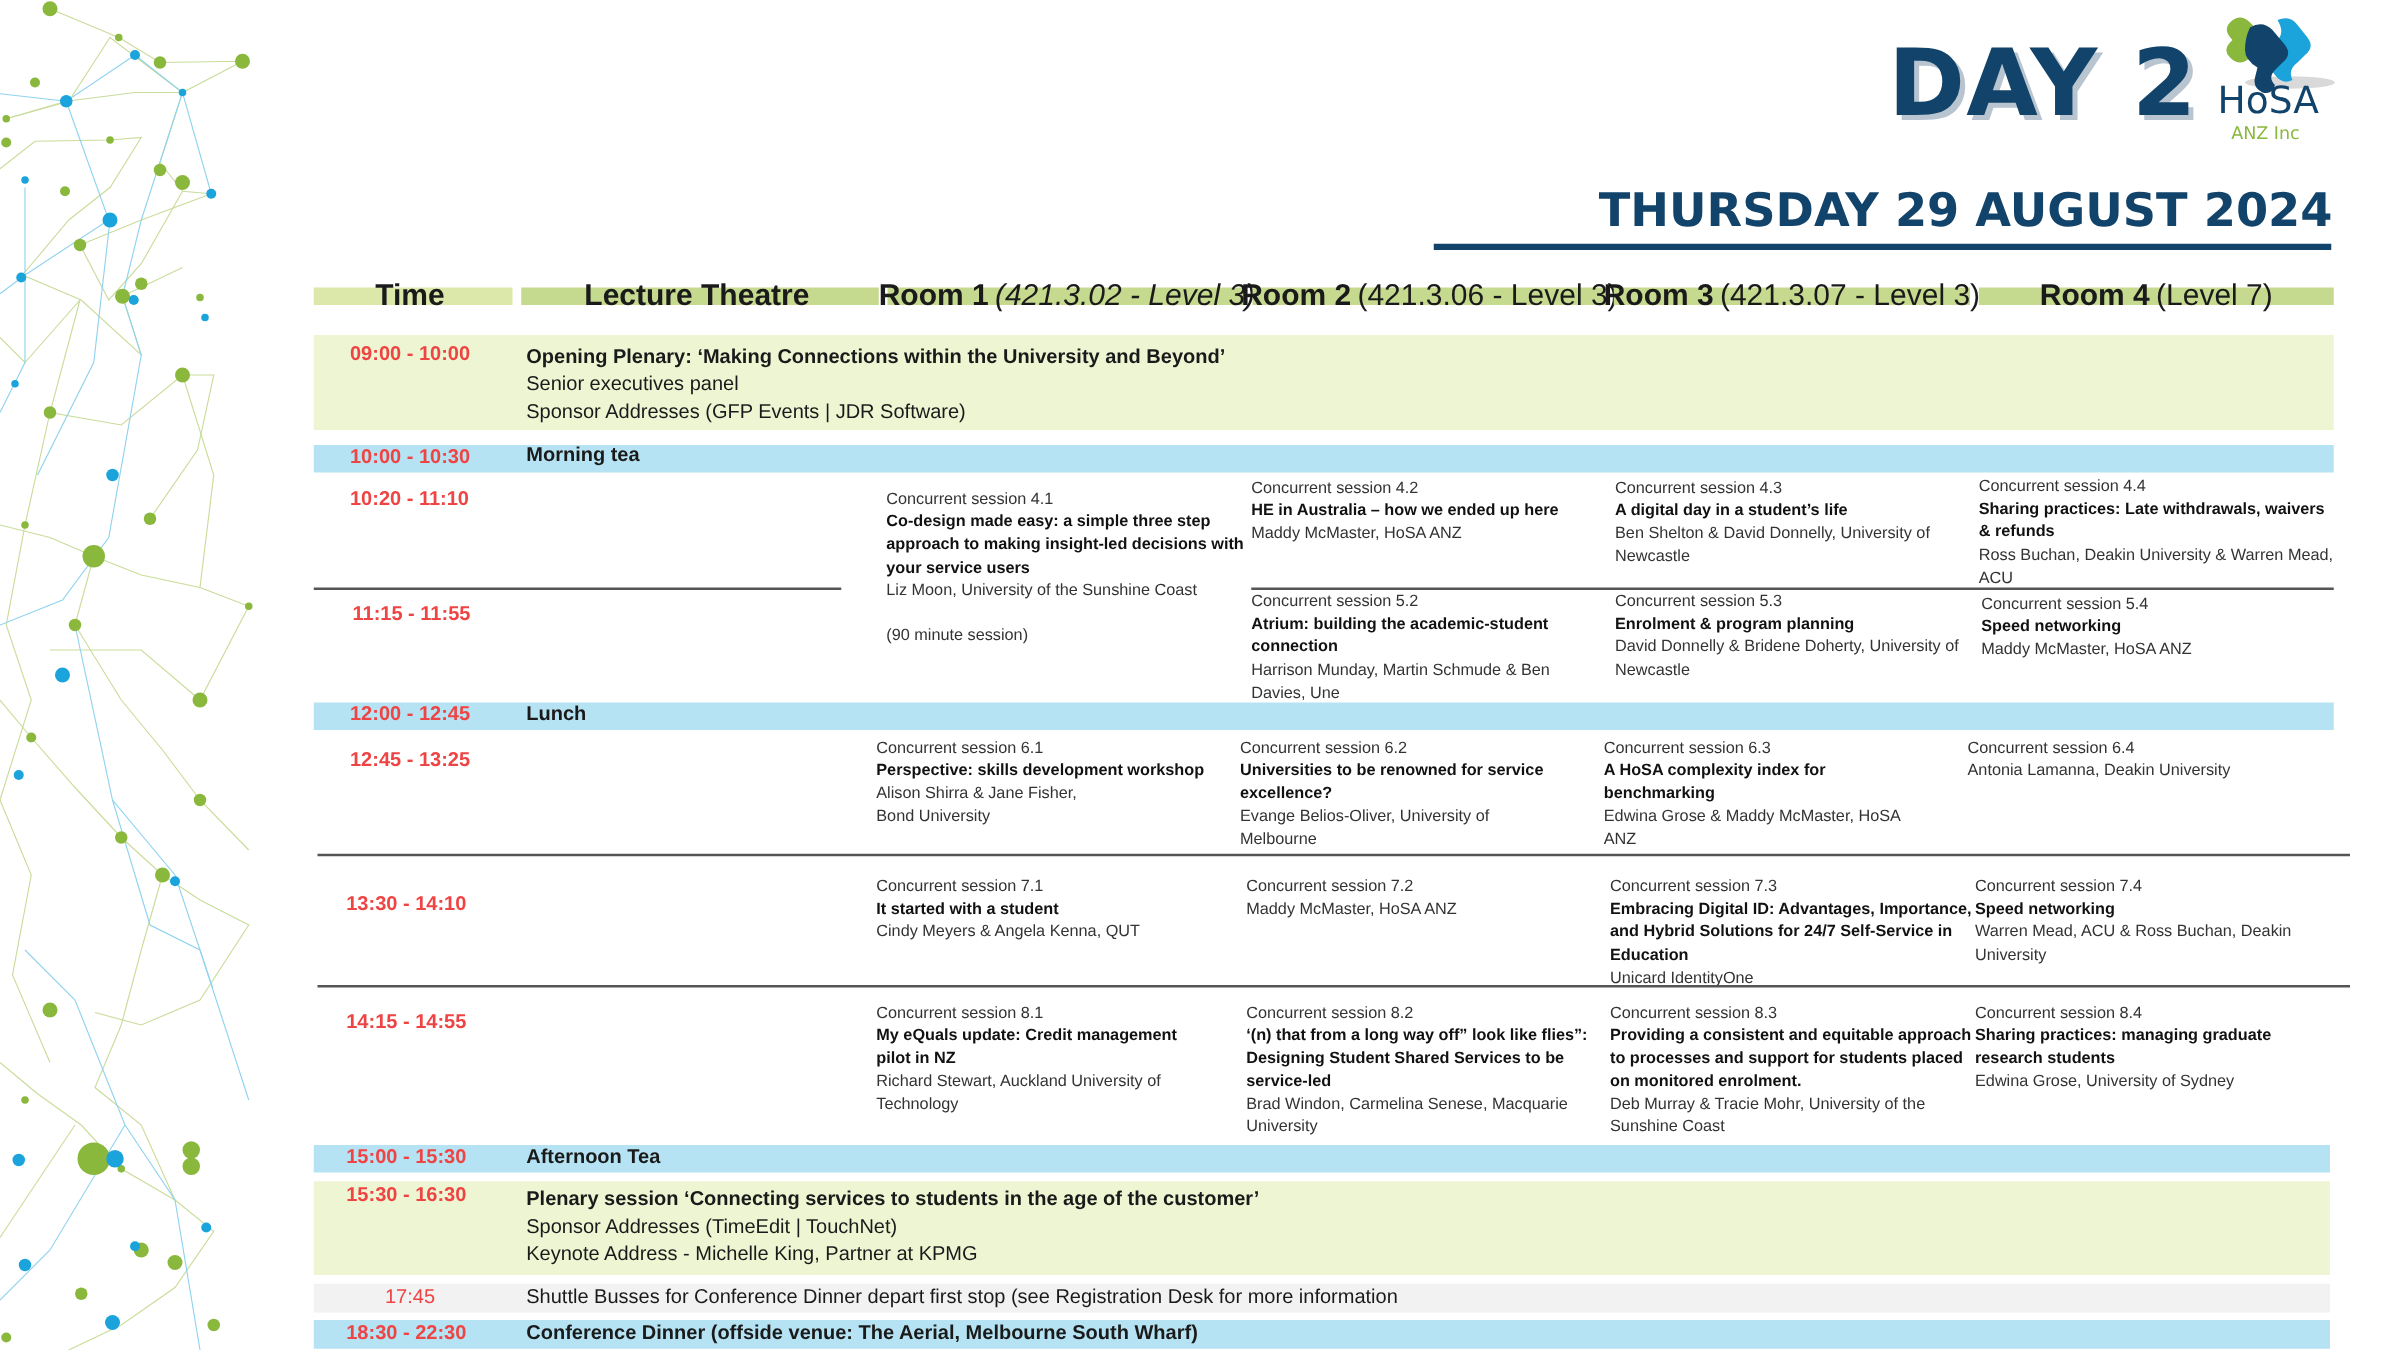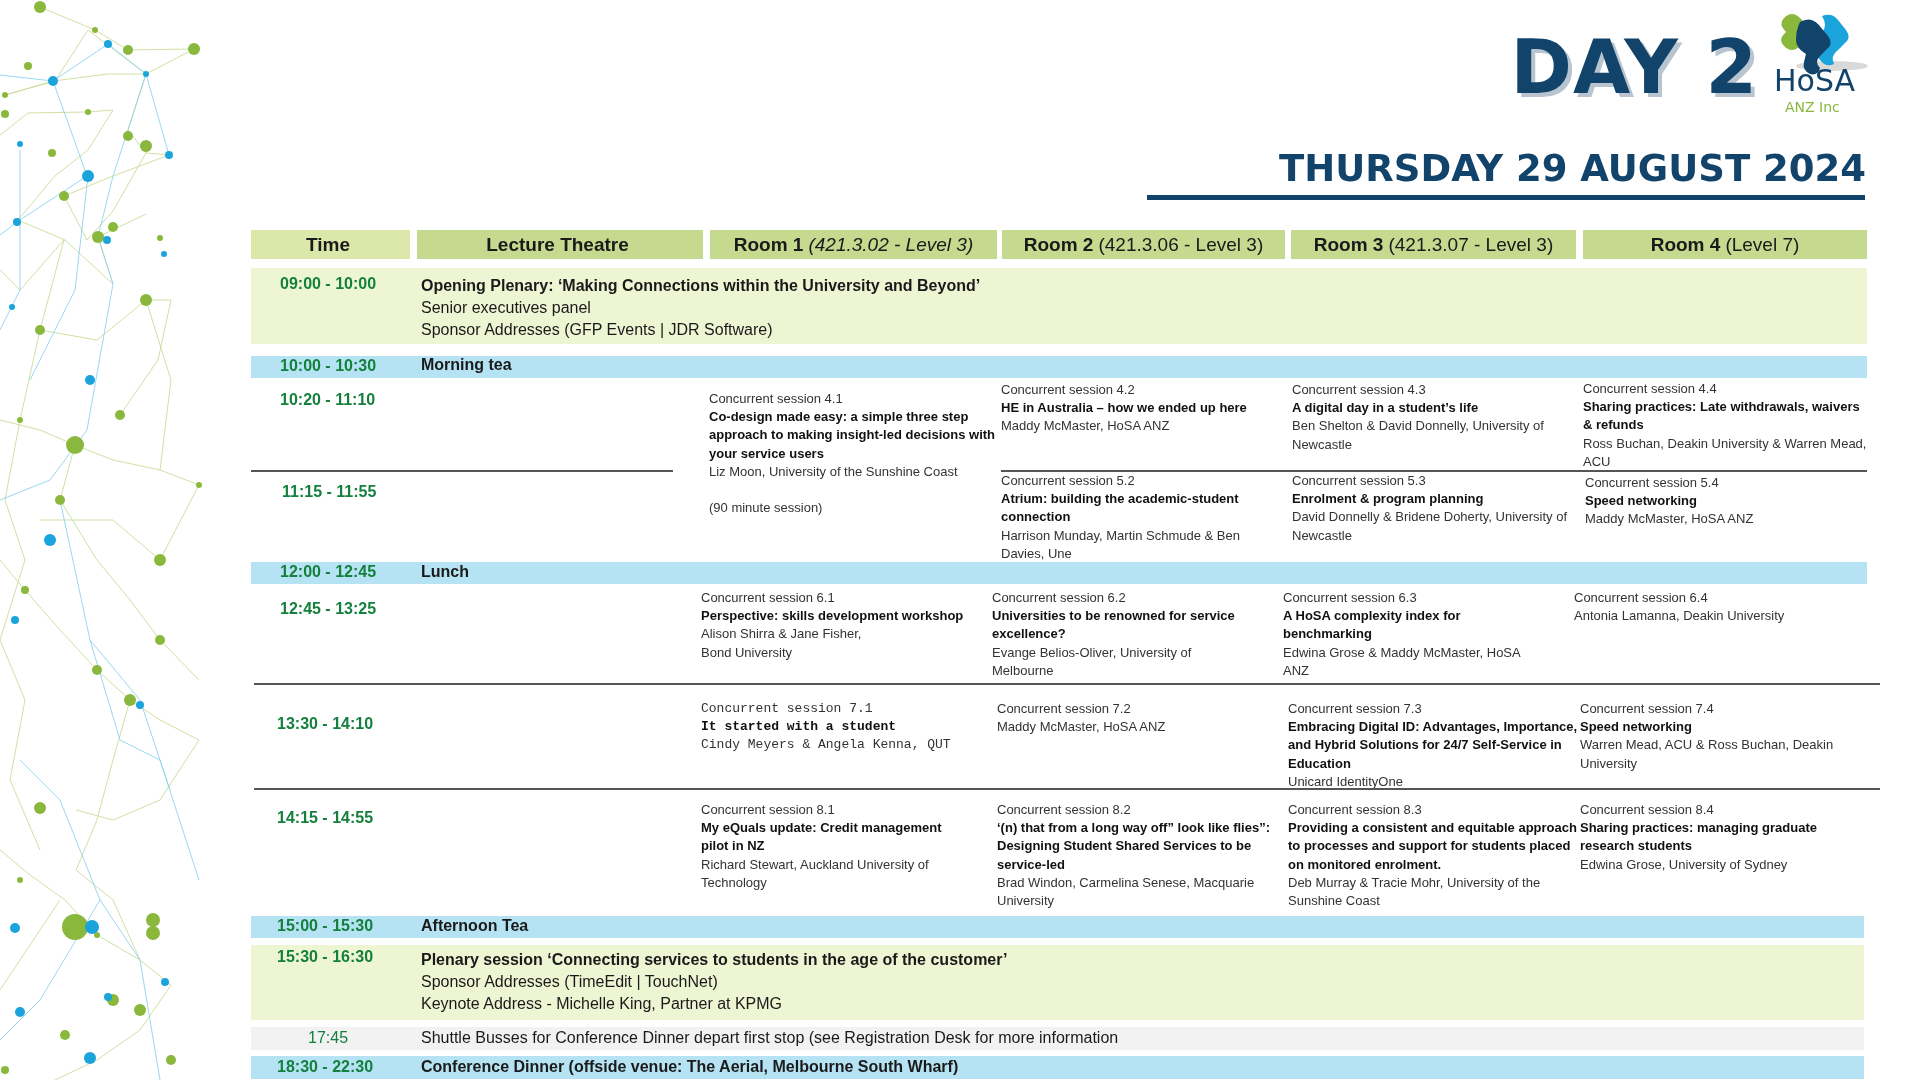--- a/index.html
+++ b/index.html
@@ -4,29 +4,29 @@
 <style>
   html, body { margin:0; padding:0; }
   body { width:1920px; height:1080px; position:relative; overflow:hidden; background:#ffffff; font-family:"Liberation Sans", "DejaVu Sans", sans-serif; color:#1a1a1a; }
   #network { position:absolute; left:0; top:0; width:210px; height:1080px; }
   .day-title { position:absolute; right:162px; top:30px; font-family:"DejaVu Sans", sans-serif; font-weight:bold; font-size:74px; color:#12436a; letter-spacing:1px; text-shadow:4px 4px 0 #b8c4cf; line-height:1; }
   .logo { position:absolute; left:1770px; top:4px; width:110px; height:118px; }
   .logo-hosa { position:absolute; left:1774px; top:66px; font-family:"DejaVu Sans", sans-serif; font-size:30px; color:#12436a; line-height:1; }
   .logo-anz { position:absolute; left:1785px; top:100px; font-family:"DejaVu Sans", sans-serif; font-size:14px; color:#8ab83c; line-height:1;text-align:center; }
   .date-title { position:absolute; right:54px; top:150px; font-family:"DejaVu Sans", sans-serif; font-weight:bold; font-size:37px; color:#12436a; line-height:1; }
   .date-rule { position:absolute; left:1147px; top:195px; width:718px; height:5px; background:#12436a; }
-  .hcell { position:absolute; top:230px; height:29px; background:#c5d98f; display:flex; align-items:center; justify-content:center; font-size:19px; color:#1a1a1a; white-space:nowrap; }
+  .hcell { position:absolute; top:230px; height:14px; background:#c5d98f; display:flex; align-items:center; justify-content:center; font-size:24px; color:#1a1a1a; white-space:nowrap; }
   .hcell.time { background:#dbe8a9; }
   .hcell b { font-weight:bold; margin-right:5px; }
   .hcell i { font-style:italic; }
   .band { position:absolute; left:251px; width:1616px; }
   .band.green { background:#eef5d2; }
   .band.blue { background:#b5e3f3; }
   .band.grey { background:#f2f2f2; }
-  .time-l { position:absolute; font-weight:bold; font-size:16px; color:#15803d; white-space:nowrap; }
+  .time-l { position:absolute; font-weight:bold; font-size:16px; color:#ef4444; white-space:nowrap; }
   .band-title { position:absolute; left:421px; font-weight:bold; font-size:16px; white-space:nowrap; }
   .band-line { position:absolute; left:421px; font-size:16px; white-space:nowrap; }
   .sess { position:absolute; font-size:13px; line-height:18.2px; color:#222; }
   .sess .num { display:block; color:#333; }
   .sess .ttl { display:block; font-weight:bold; color:#111; }
   .sess .spk { display:block; color:#333; }
   .sess .note { display:block; color:#333; margin-top:18px; }
   .rule { position:absolute; height:2px; background:#555; }
 </style>
 </head>
@@ -231,21 +231,21 @@
   <span class="ttl">A HoSA complexity index for benchmarking</span>
   <span class="spk">Edwina Grose &amp; Maddy McMaster, HoSA ANZ</span>
 </div>
 <div class="sess" style="left:1574px;top:589px;width:290px;">
   <span class="num">Concurrent session 6.4</span>
   <span class="spk">Antonia Lamanna, Deakin University</span>
 </div>
 <div class="rule" style="left:254px;top:683px;width:1626px;"></div>
 
 <div class="time-l" style="left:277px;top:715px;">13:30 - 14:10</div>
-<div class="sess" style="left:701px;top:700px;width:290px;font-family:Liberation Mono, monospace;">
+<div class="sess" style="left:701px;top:700px;width:290px;">
   <span class="num">Concurrent session 7.1</span>
   <span class="ttl">It started with a student</span>
   <span class="spk">Cindy Meyers &amp; Angela Kenna, QUT</span>
 </div>
 <div class="sess" style="left:997px;top:700px;width:285px;">
   <span class="num">Concurrent session 7.2</span>
   <span class="spk">Maddy McMaster, HoSA ANZ</span>
 </div>
 <div class="sess" style="left:1288px;top:700px;width:290px;">
   <span class="num">Concurrent session 7.3</span>

